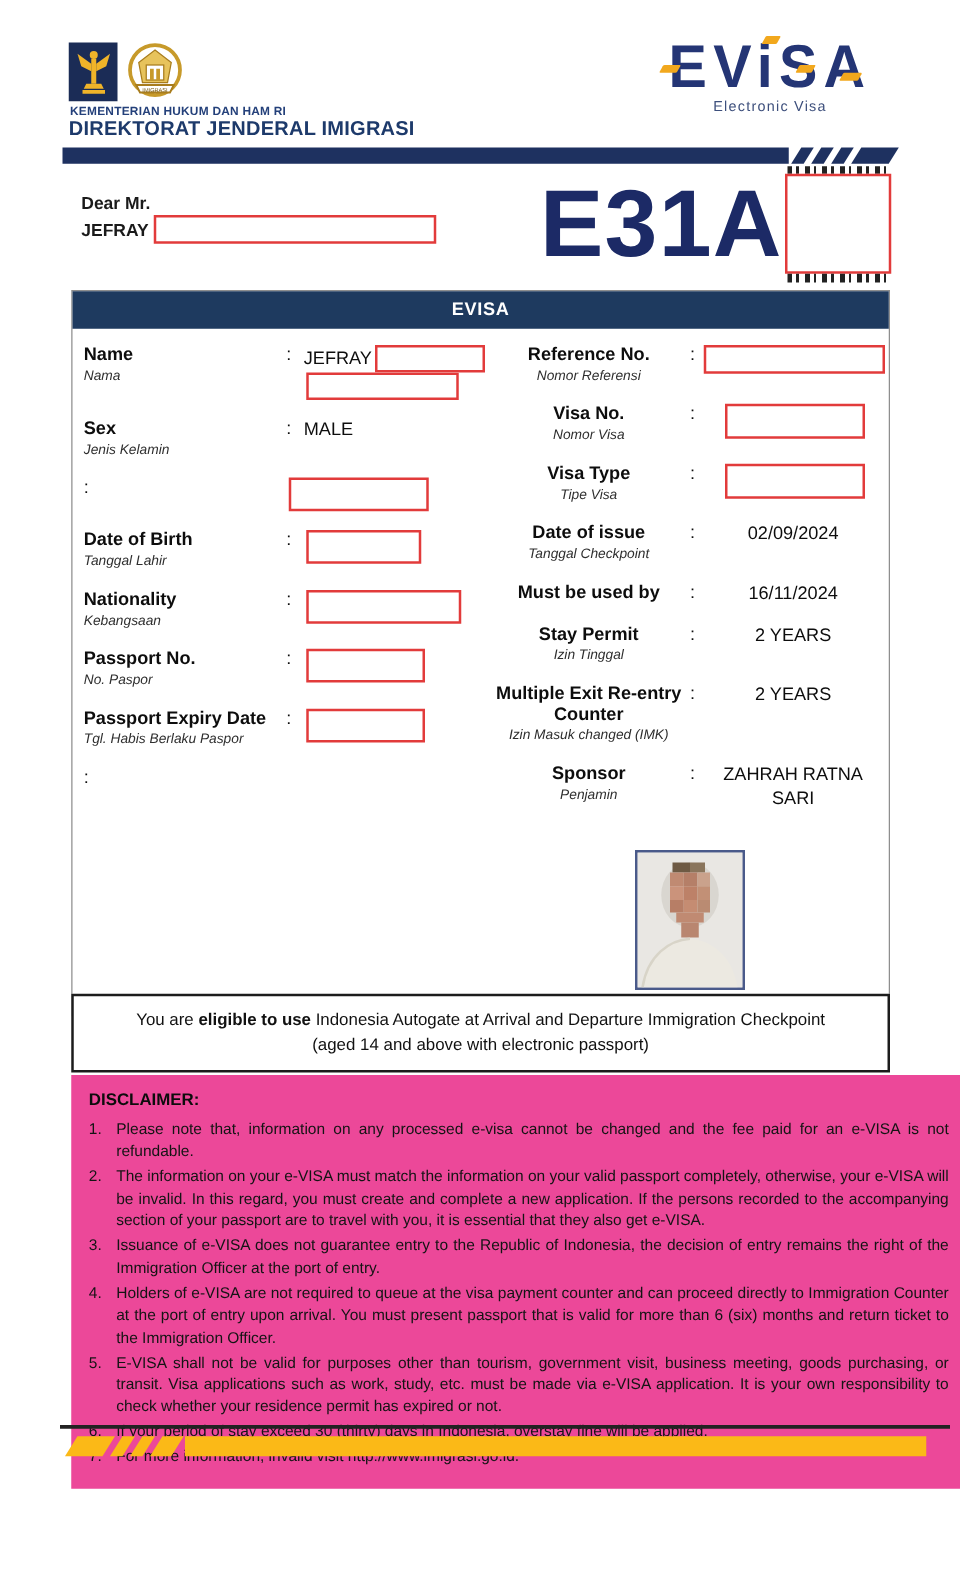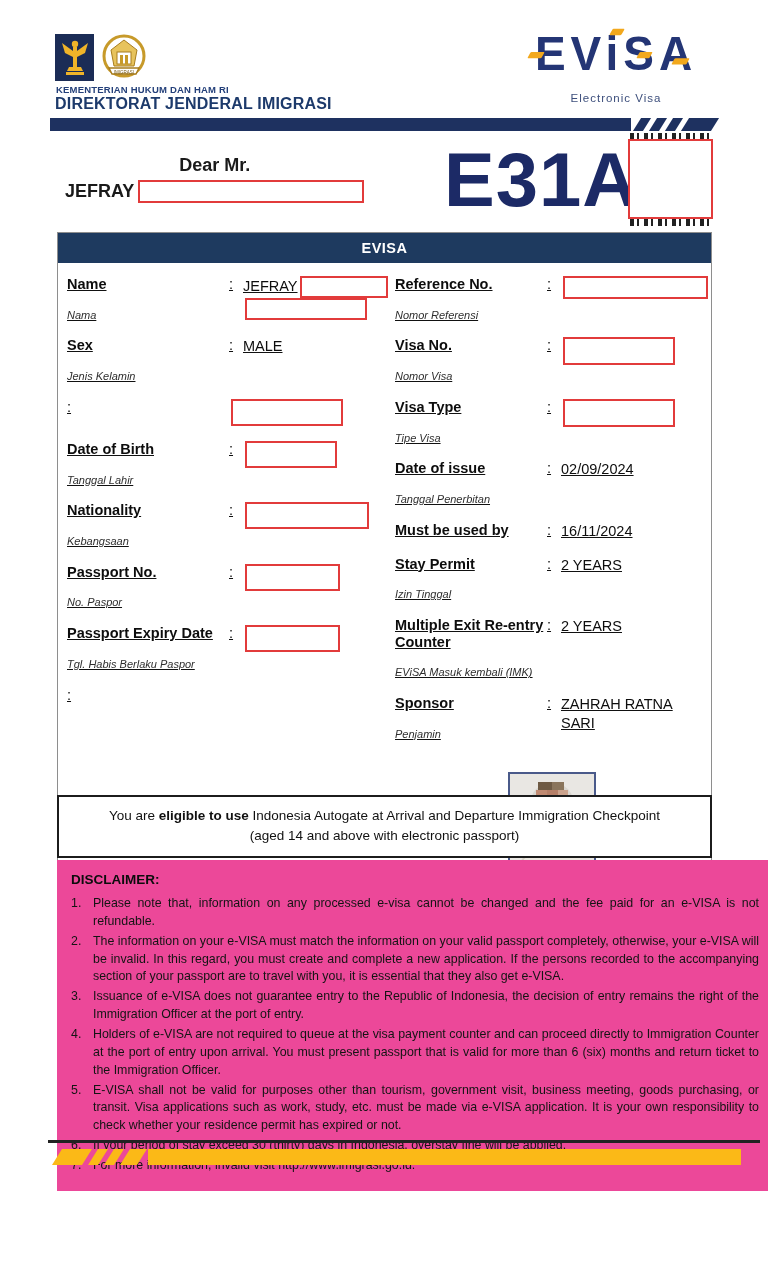--- a/index.html
+++ b/index.html
@@ -16,47 +16,47 @@
   .logo-imigrasi { width:46px; height:47px; }
   .ministry1 { position:absolute; left:56px; top:84px; font-size:9.5px; font-weight:bold; color:#24407a; letter-spacing:.2px; }
   .ministry2 { position:absolute; left:55px; top:95px; font-size:16px; font-weight:bold; color:#1d3a6b; letter-spacing:.2px; }
   .evisa-logo { position:absolute; right:57px; top:30px; width:190px; text-align:center; }
   .evisa-logo-word { font-size:46px; font-weight:bold; color:#243575; letter-spacing:5px; position:relative; line-height:1; display:inline-block; transform:scaleY(1.05); }
   .gold-acc { position:absolute; background:#f2a81d; height:6px; border-radius:1px; }
   .ga1 { width:14px; left:-6px; top:22px; transform:skewX(-30deg); }
   .ga2 { width:12px; left:76px; top:0px; transform:skewX(-30deg); }
   .ga3 { width:13px; left:103px; top:22px; transform:skewX(-30deg); }
   .ga4 { width:15px; left:138px; top:28px; transform:skewX(-30deg); }
-  .evisa-logo-sub { margin-top:16px; font-size:11.5px; color:#3d4f7c; letter-spacing:1px; }
+  .evisa-logo-sub { margin-top:4px; font-size:11.5px; color:#3d4f7c; letter-spacing:1px; }
   .navy-bar { position:absolute; left:50px; top:118px; width:665px; height:13px; display:flex; }
   .navy-bar .solid { flex:1; background:#1e3160; }
   .navy-bar .gap { width:6px; }
   .navy-bar .slash { width:10px; background:#1e3160; transform:skewX(-32deg); }
   .navy-bar .endp { width:30px; background:#1e3160; transform:skewX(-32deg); }
   
-  .greet { position:absolute; left:65px; top:152px; font-size:18px; font-weight:bold; color:#1a1a1a; line-height:1.45;text-align:center; }
+  .greet { position:absolute; left:65px; top:152px; font-size:14px; font-weight:bold; color:#1a1a1a; line-height:1.45; }
   .greet .nameline { display:flex; align-items:center; gap:4px; }
   .redact { background:#fff; border:2px solid #e23b3b; display:inline-block; vertical-align:middle; }
   .greet-redact { width:226px; height:23px; }
-  .visa-code { position:absolute; left:444px; top:136px; font-size:76px; font-weight:bold; color:#1c2a66; letter-spacing:1px; font-stretch:condensed; }
+  .visa-code { position:absolute; left:432px; top:136px; font-size:76px; font-weight:bold; color:#1c2a66; letter-spacing:1px; font-stretch:condensed; }
   .qr-wrap { position:absolute; left:628px; top:133px; width:85px; height:93px; }
   .qr-remnant { position:absolute; left:2px; width:80px; height:7px;
     background:repeating-linear-gradient(90deg,#222 0 4px,transparent 4px 7px,#222 7px 9px,transparent 9px 14px); }
   .qr-remnant.top { top:0; } .qr-remnant.bot { bottom:0; }
   .qr-redact { position:absolute; left:0; top:6px; width:85px; height:80px; background:#fff; border:2px solid #e23b3b; }
   
   .vtable { position:absolute; left:57px; top:232px; width:655px; border:1px solid #8e8e8e; background:#fff; }
   .vtable-head { height:30px; background:#1e3a5f; color:#fff; font-weight:bold; font-size:14.5px; letter-spacing:.5px; display:flex; align-items:center; justify-content:center; }
-  .vtable-body { display:grid; grid-template-columns:328px 1fr; padding:13px 9px 20px 9px; column-gap:0;text-decoration:underline; }
+  .vtable-body { display:grid; grid-template-columns:328px 1fr; padding:13px 9px 20px 9px; column-gap:0; }
   .fcol { display:flex; flex-direction:column; }
   .frow { display:grid; margin-bottom:15px; }
   .fcol.left  .frow { grid-template-columns:162px 14px 1fr; }
-  .fcol.right .frow { grid-template-columns:152px 14px 1fr; }
+  .fcol.right .frow { grid-template-columns:152px 14px 1fr;text-align:center; }
   .flabel { font-size:14.5px; font-weight:bold; color:#0d0d0d; line-height:1.15; }
-  .fsub { font-size:11px; font-style:italic; color:#2e2e2e; margin-top:16px; line-height:1.25; }
+  .fsub { font-size:11px; font-style:italic; color:#2e2e2e; margin-top:2px; line-height:1.25; }
   .fcolon { font-size:14.5px; color:#0d0d0d; }
   .fvalue { font-size:14.5px; color:#0d0d0d; line-height:1.3; }
   .fvalue .redact { margin-left:2px; }
   .block-redact-wrap { margin-top:4px; }
   .photo-box { width:88px; height:112px; border:2px solid #4a5a8a; margin:16px 0 0 113px; overflow:hidden; background:#e9e7e3; }
   
   .notice { position:absolute; left:57px; top:795px; width:655px; border:2px solid #1c1c1c; padding:9px 28px; text-align:center; font-size:13.5px; line-height:1.5; color:#111; background:#fff; }
   
   .disclaimer { position:absolute; left:57px; top:860px; width:718px; background:#ec4899; padding:12px 16px 14px 14px; }
   .disc-title { font-size:13.5px; font-weight:bold; color:#0c0c0c; margin-bottom:8px; }
@@ -220,21 +220,21 @@
           <div>
             <div class="flabel">Visa Type</div>
             <div class="fsub">Tipe Visa</div>
           </div>
           <div class="fcolon">:</div>
           <div class="fvalue"><span class="redact" style="width: 112px; height: 28px;"></span></div>
         </div>
         <div class="frow">
           <div>
             <div class="flabel">Date of issue</div>
-            <div class="fsub">Tanggal Penerbitan</div>
+            <div class="fsub">Tanggal Checkpoint</div>
           </div>
           <div class="fcolon">:</div>
           <div class="fvalue"><span>02/09/2024</span></div>
         </div>
         <div class="frow">
           <div>
             <div class="flabel">Must be used by</div>
           </div>
           <div class="fcolon">:</div>
           <div class="fvalue"><span>16/11/2024</span></div>
@@ -243,21 +243,21 @@
           <div>
             <div class="flabel">Stay Permit</div>
             <div class="fsub">Izin Tinggal</div>
           </div>
           <div class="fcolon">:</div>
           <div class="fvalue"><span>2 YEARS</span></div>
         </div>
         <div class="frow">
           <div>
             <div class="flabel">Multiple Exit Re-entry Counter</div>
-            <div class="fsub">EViSA Masuk kembali (IMK)</div>
+            <div class="fsub">Izin Masuk changed (IMK)</div>
           </div>
           <div class="fcolon">:</div>
           <div class="fvalue"><span>2 YEARS</span></div>
         </div>
         <div class="frow">
           <div>
             <div class="flabel">Sponsor</div>
             <div class="fsub">Penjamin</div>
           </div>
           <div class="fcolon">:</div>

